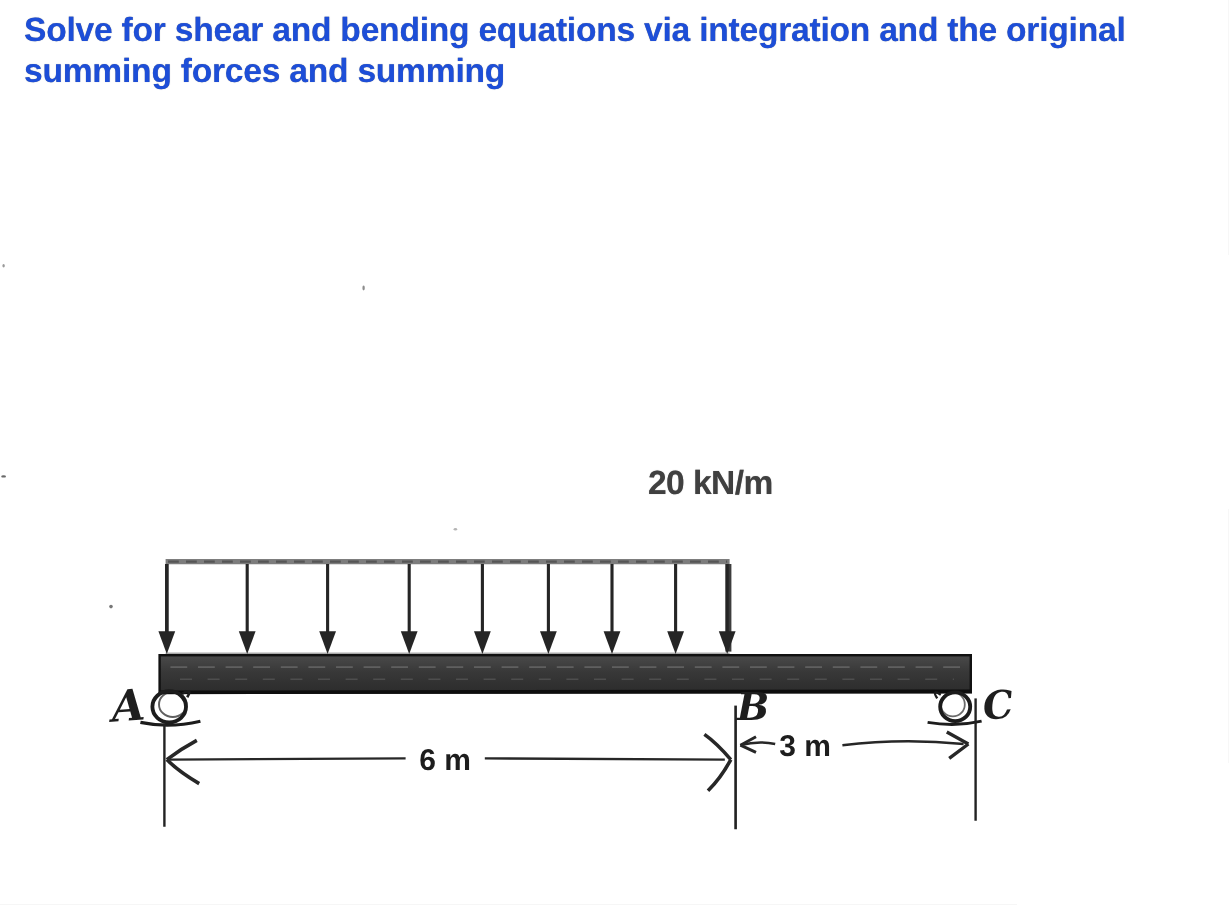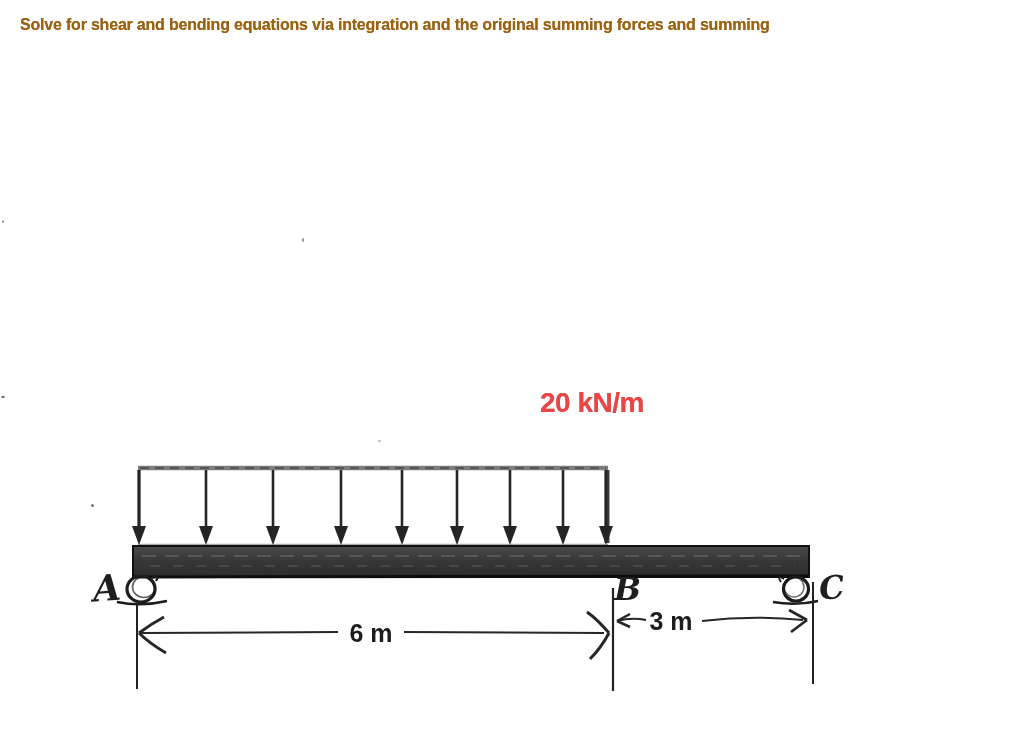--- a/index.html
+++ b/index.html
@@ -9,34 +9,34 @@
     height: 754px;
     background: #ffffff;
     overflow: hidden;
     font-family: "Liberation Sans", sans-serif;
   }
   .problem-text {
     position: absolute;
     left: 20px;
     top: 8px;
     width: 980px;
-    font-size: 16px;
+    font-size: 28px;
     font-weight: 600;
     line-height: 34px;
-    color: #a16207;
+    color: #1d4ed8;
     letter-spacing: -0.2px;
     text-shadow: 0 0 0.6px rgba(20,20,20,0.55);
   }
   .load-label {
     position: absolute;
     left: 540px;
     top: 387px;
     font-size: 28px;
     font-weight: 700;
-    color: #ef4444;
+    color: #404040;
     letter-spacing: -0.5px;
     text-shadow: 0 0 0.6px rgba(20,20,20,0.5);
   }
   svg#figure { position: absolute; left: 0; top: 0; }
   .speck { position: absolute; border-radius: 50%; }
 </style>
 </head>
 <body>
 
 <div id="page">

